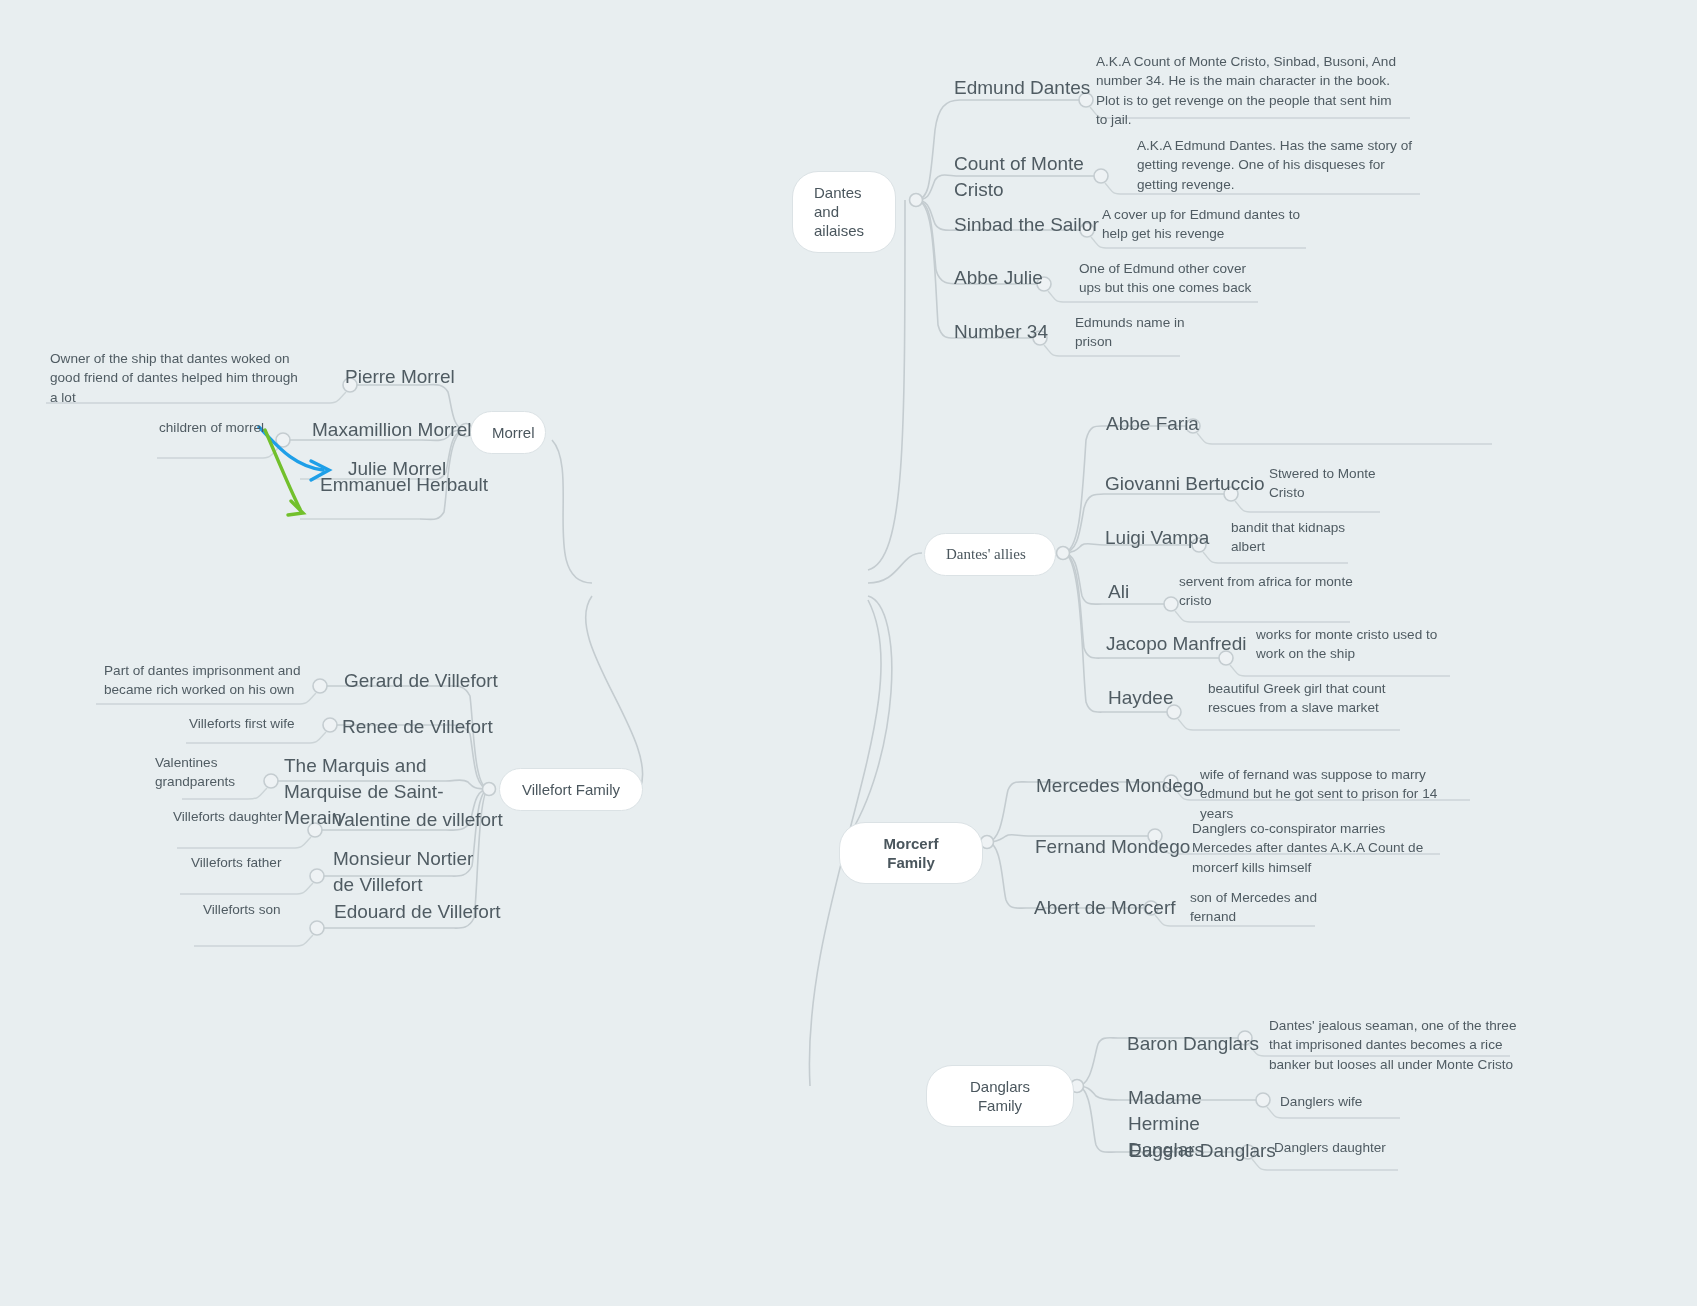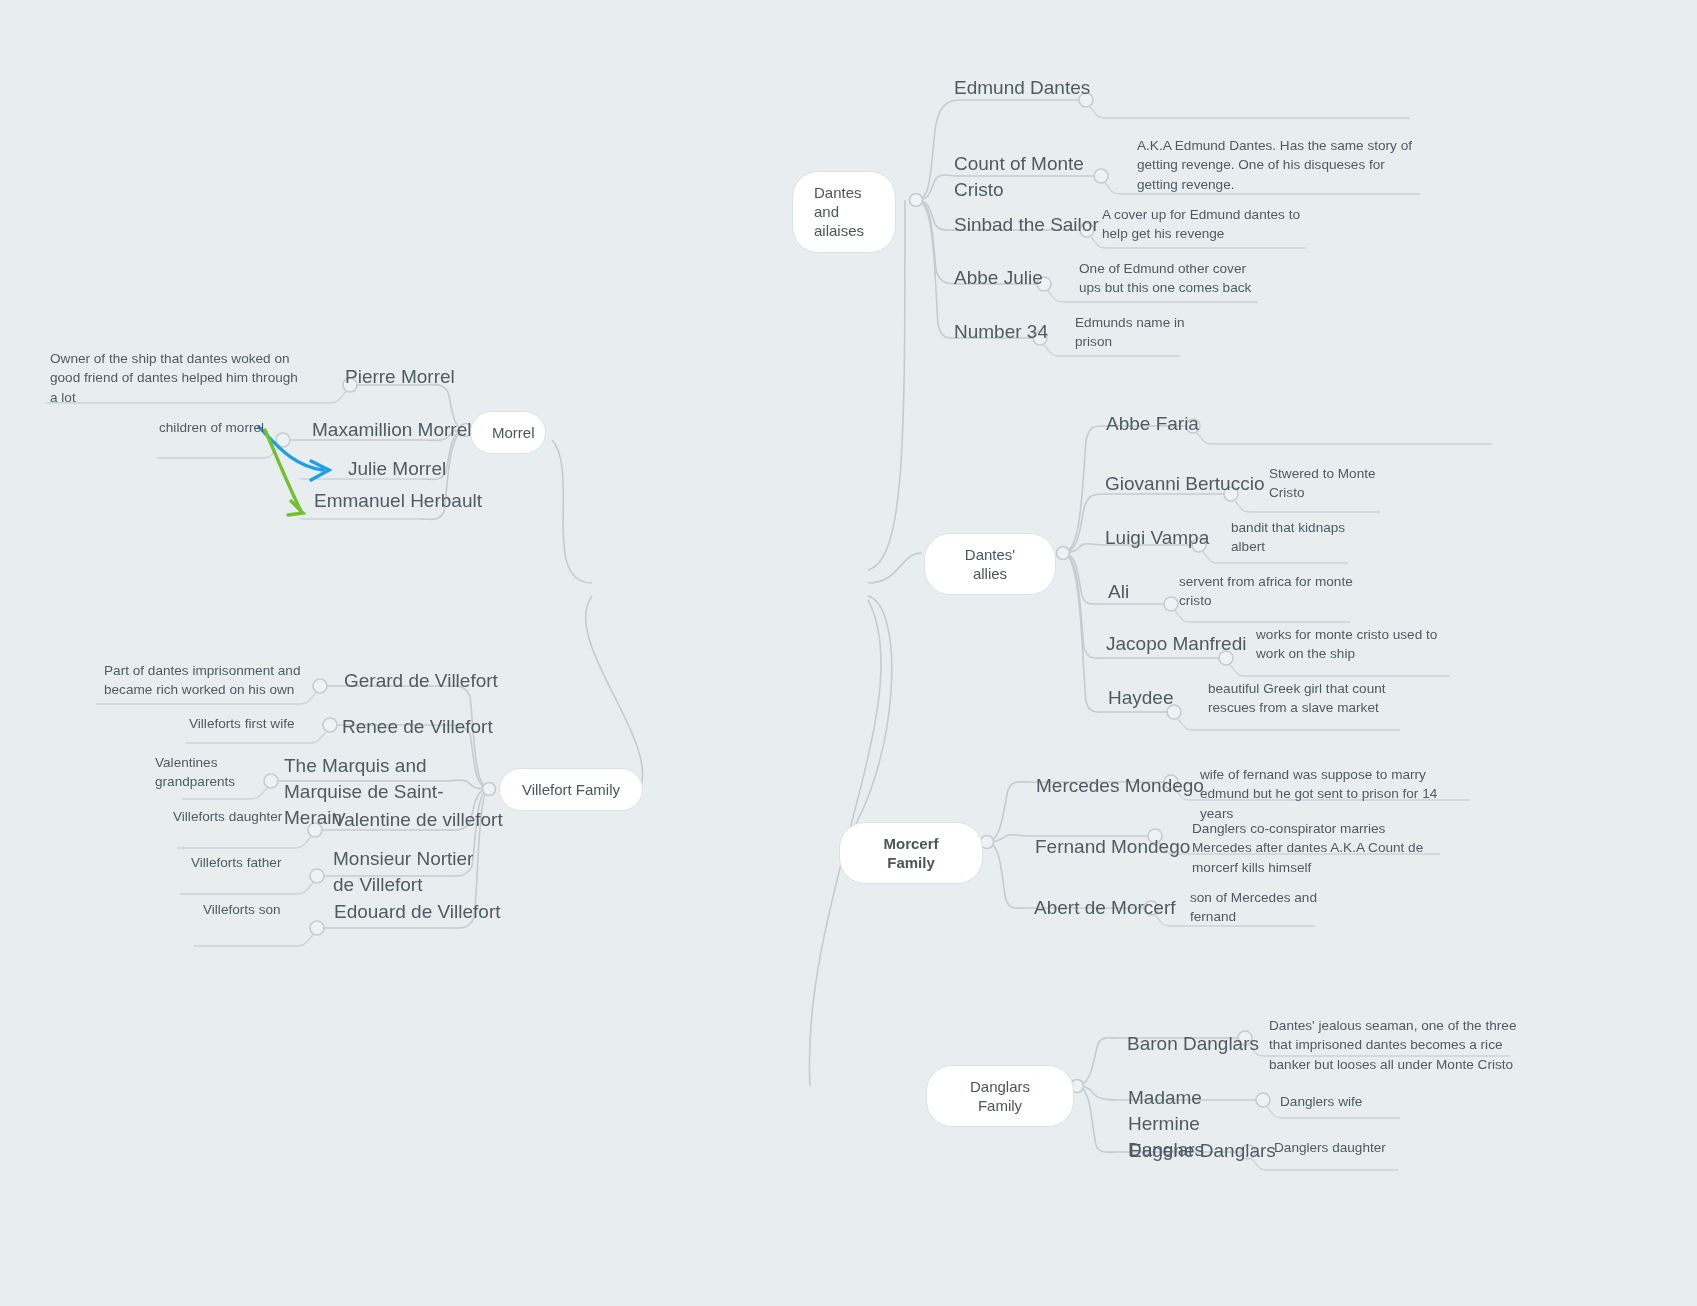--- a/index.html
+++ b/index.html
@@ -265,37 +265,38 @@
 
 
   <div class="branch-node" style="left:792px; top:171px; width:104px;">
     <span>Dantes and ailaises</span>
   </div>
 
   <div class="branch-node" style="left:470px; top:411px; width:76px; text-align:center;">
     <span>Morrel</span>
   </div>
 
-  <div class="branch-node" style="left:924px; top:533px; width:132px; text-align:center;">
+  <div class="branch-node" style="left:924px; top:533px; width:132px; text-align:left;font-family:Liberation Serif, serif;">
     <span>Dantes' allies</span>
   </div>
 
   <div class="branch-node" style="left:499px; top:768px; width:144px; text-align:center;">
     <span>Villefort Family</span>
   </div>
 
   <div class="branch-node" style="left:839px; top:822px; width:144px; text-align:center;font-weight:bold;">
     <span>Morcerf Family</span>
   </div>
 
   <div class="branch-node" style="left:926px; top:1065px; width:148px; text-align:center;">
     <span>Danglars Family</span>
   </div>
 
   <div class="topic r" style="left:954px; top:75px; width:160px;">Edmund Dantes</div>
+  <div class="note" style="left:1096px; top:52px; width:300px;">A.K.A Count of Monte Cristo, Sinbad, Busoni, And number 34. He is the main character in the book. Plot is to get revenge on the people that sent him to jail.</div>
 
   <div class="topic r" style="left:954px; top:151px; width:180px;">Count of Monte Cristo</div>
   <div class="note" style="left:1137px; top:136px; width:280px;">A.K.A Edmund Dantes. Has the same story of getting revenge. One of his disqueses for getting revenge.</div>
 
   <div class="topic r" style="left:954px; top:212px; width:160px;">Sinbad the Sailor</div>
   <div class="note" style="left:1102px; top:205px; width:200px;">A cover up for Edmund dantes to help get his revenge</div>
 
   <div class="topic r" style="left:954px; top:265px; width:140px;">Abbe Julie</div>
   <div class="note" style="left:1079px; top:259px; width:175px;">One of  Edmund other cover ups but this one comes back</div>
 
@@ -303,21 +304,21 @@
   <div class="note" style="left:1075px; top:313px; width:130px;">Edmunds name in prison</div>
 
   <div class="topic" style="left:345px; top:364px; width:140px; text-align:left;">Pierre Morrel</div>
   <div class="note" style="left:50px; top:349px; width:250px;">Owner of the ship that dantes woked on good friend of dantes helped him through a lot</div>
 
   <div class="topic" style="left:312px; top:417px; width:180px; text-align:left;">Maxamillion Morrel</div>
   <div class="note" style="left:159px; top:418px; width:130px;">children of morrel</div>
 
   <div class="topic" style="left:348px; top:456px; width:140px; text-align:left;">Julie Morrel</div>
 
-  <div class="topic" style="left:308px; top:488px; width:180px; text-align:center;">Emmanuel Herbault</div>
+  <div class="topic" style="left:308px; top:472px; width:180px; text-align:right;">Emmanuel Herbault</div>
 
   <div class="topic r" style="left:1106px; top:411px; width:150px;">Abbe Faria</div>
 
   <div class="topic r" style="left:1105px; top:471px; width:180px;">Giovanni Bertuccio</div>
   <div class="note" style="left:1269px; top:464px; width:130px;">Stwered to Monte Cristo</div>
 
   <div class="topic r" style="left:1105px; top:525px; width:140px;">Luigi Vampa</div>
   <div class="note" style="left:1231px; top:518px; width:140px;">bandit that kidnaps albert</div>
 
   <div class="topic r" style="left:1108px; top:579px; width:70px;">Ali</div>

